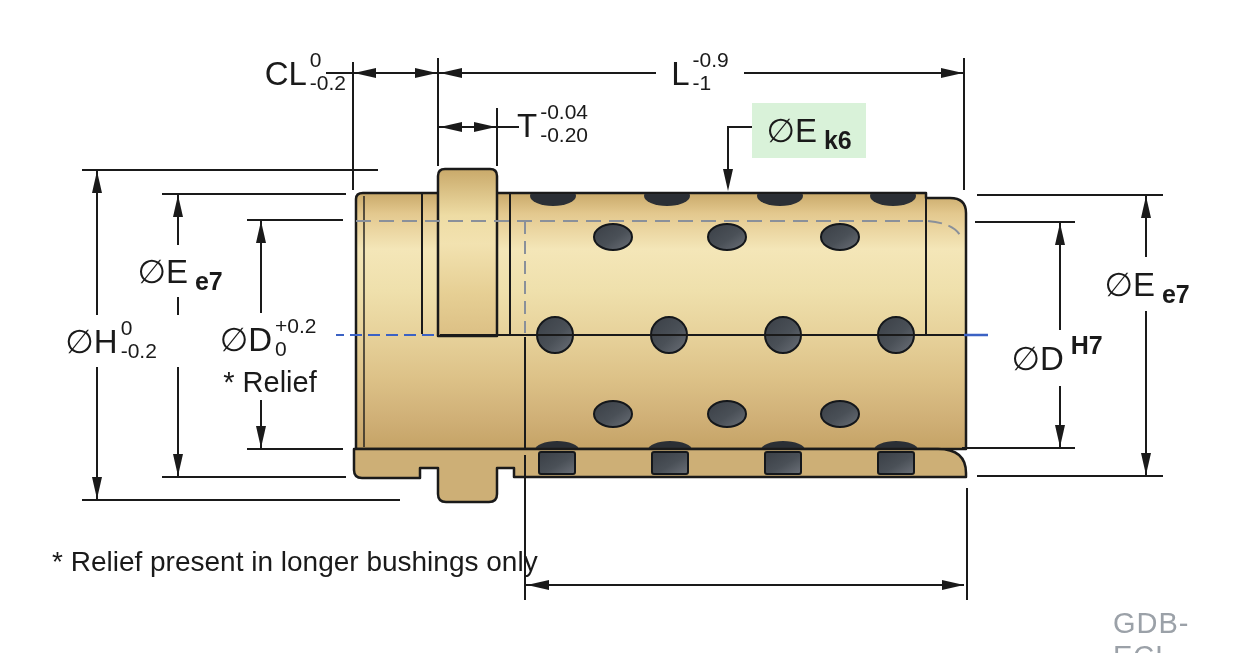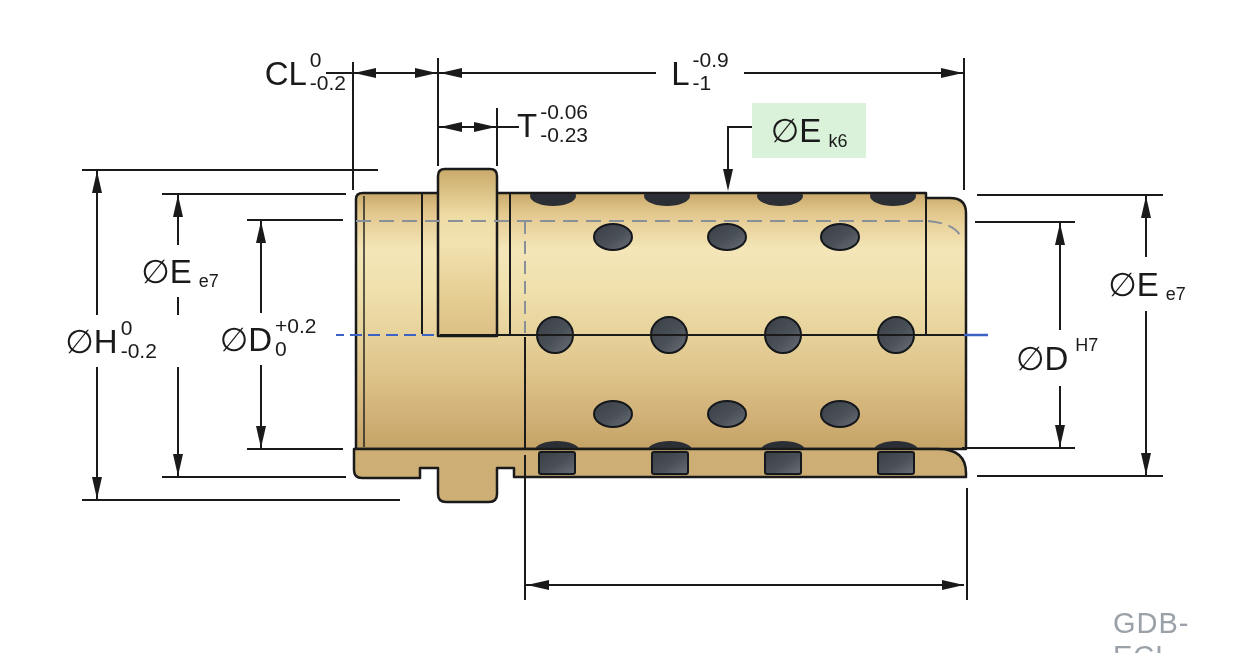--- a/index.html
+++ b/index.html
@@ -18,21 +18,21 @@
   .arr-u{border-width:0 5px 22px 5px;border-bottom-color:#1a1a1a;}
   .arr-d{border-width:22px 5px 0 5px;border-top-color:#1a1a1a;}
   
   .dimlabel{
     position:absolute;display:flex;align-items:center;justify-content:center;
     font-size:33px;line-height:1;white-space:nowrap;z-index:5;
   }
   .dimlabel.mask{background:#ffffff;}
   .stack{display:inline-flex;flex-direction:column;align-items:flex-start;
     font-size:21px;line-height:1.08;margin-left:3px;transform:translateY(-1px);}
-  .fit{font-size:18px;margin-left:7px;}
+  .fit{font-size:25px;margin-left:7px;font-weight:bold;}
   .fit.lo{transform:translateY(10px);}
   .fit.hi{transform:translateY(-13px);}
   .note{position:absolute;font-size:28px;line-height:1;white-space:nowrap;}
   .watermark{position:absolute;font-size:29px;color:#9ba1a8;letter-spacing:1px;}
   .hilite{background:#d9f2d9;}
 </style>
 </head>
 <body>
 
 <div id="stage">
@@ -197,22 +197,22 @@
     <span>L</span>
     <span class="stack">
       <span>-0.9</span>
       <span>-1</span>
     </span>
   </div>
 
   <div class="dimlabel" style="left:517px;top:102px;height:46px;">
     <span>T</span>
     <span class="stack">
-      <span>-0.06</span>
-      <span>-0.23</span>
+      <span>-0.04</span>
+      <span>-0.20</span>
     </span>
   </div>
 
   <div class="dimlabel hilite" style="left:752px;top:103px;width:114px;height:55px;">
     <span>∅E</span>
     <span class="fit lo">k6</span>
   </div>
 
   <div class="dimlabel mask" style="left:124px;top:245px;width:112px;height:52px;">
     <span>∅E</span>
@@ -228,28 +228,32 @@
   </div>
 
   <div class="dimlabel mask" style="left:200px;top:313px;width:136px;height:52px;">
     <span>∅D</span>
     <span class="stack">
       <span>+0.2</span>
       <span>0</span>
     </span>
   </div>
 
+  <div class="dimlabel mask" style="left:202px;top:364px;width:136px;height:36px;font-size:29px;">
+      <span>* Relief</span>
+    </div>
 
   <div class="dimlabel mask" style="left:994px;top:330px;width:126px;height:56px;">
     <span>∅D</span>
     <span class="fit hi">H7</span>
   </div>
 
   <div class="dimlabel mask" style="left:1090px;top:257px;width:114px;height:54px;">
     <span>∅E</span>
     <span class="fit lo">e7</span>
   </div>
 
 
+  <div class="note" style="left:52px;top:548px;"><span>* Relief present in longer bushings only</span></div>
 
   <div class="watermark" style="left:1113px;top:607px;"><span>GDB-ECL</span></div>
 
 </div>
 
 </body></html>

